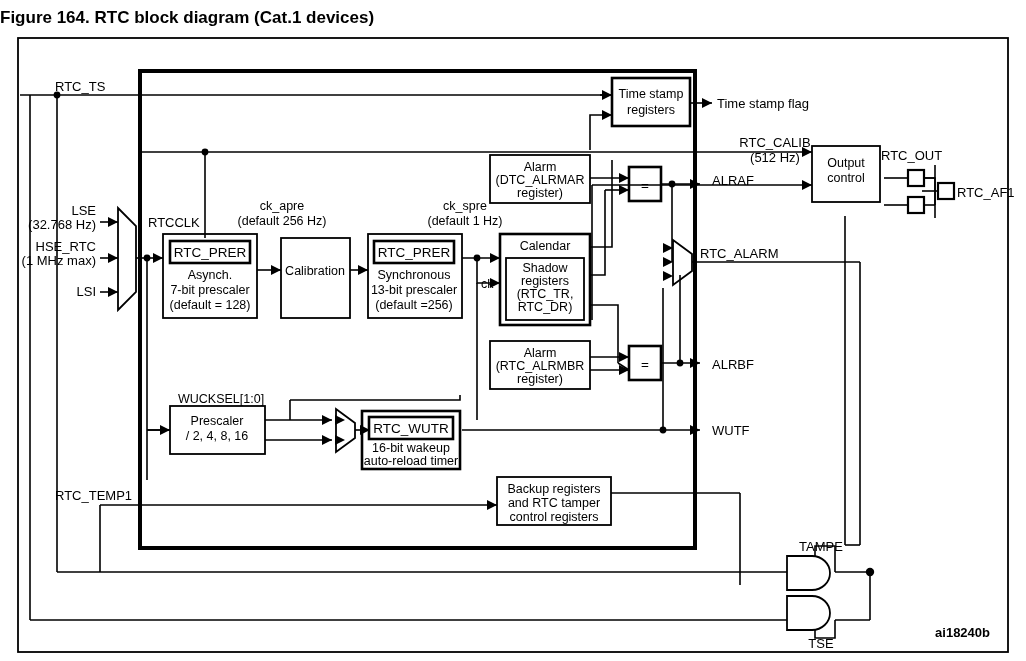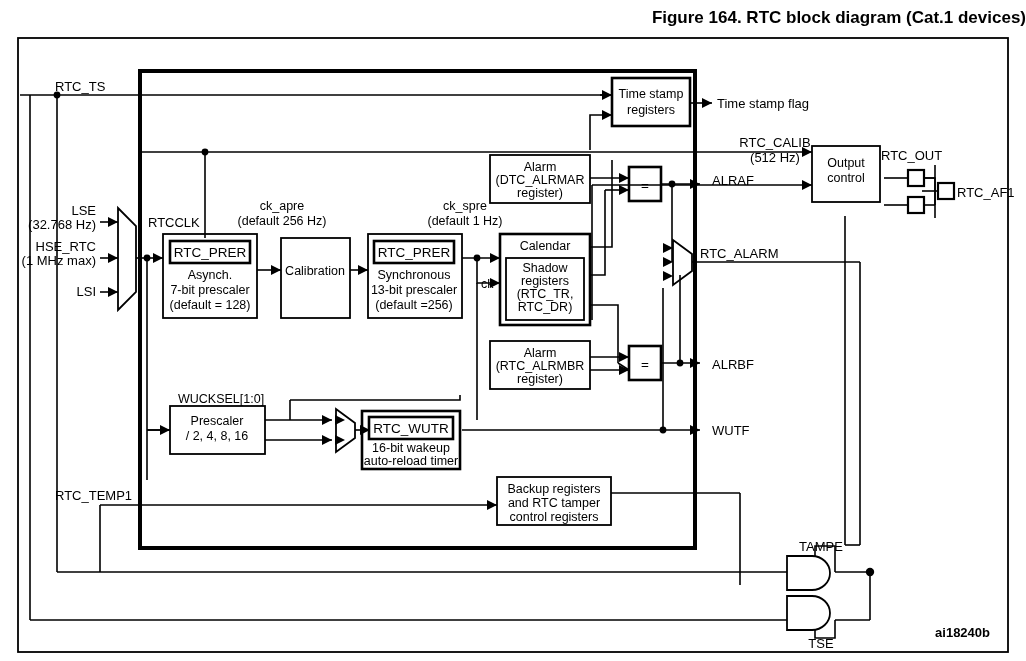--- a/index.html
+++ b/index.html
@@ -1,19 +1,19 @@
 <!DOCTYPE html>
 <html><head>
 <meta charset="utf-8">
 <style>
   html,body{margin:0;padding:0;background:#ffffff;}
   body{width:1026px;height:661px;font-family:"Liberation Sans",sans-serif;overflow:hidden;}
   #root{position:relative;width:1026px;height:661px;}
   .figtitle{
-    position:absolute;left:0;top:8px;width:1026px;text-align:right;
+    position:absolute;left:0;top:8px;width:1026px;text-align:left;
     font-size:17px;font-weight:bold;color:#000;letter-spacing:0px;
   }
   svg{position:absolute;left:0;top:0;}
   text{font-family:"Liberation Sans",sans-serif;fill:#000;}
   .t{font-size:13px;}
   .t12{font-size:12.5px;}
   .tb{font-size:13.5px;}
   .ai{font-size:13px;font-weight:bold;}
   .ln{stroke:#000;fill:none;}
   .thin{stroke-width:1.6;}

